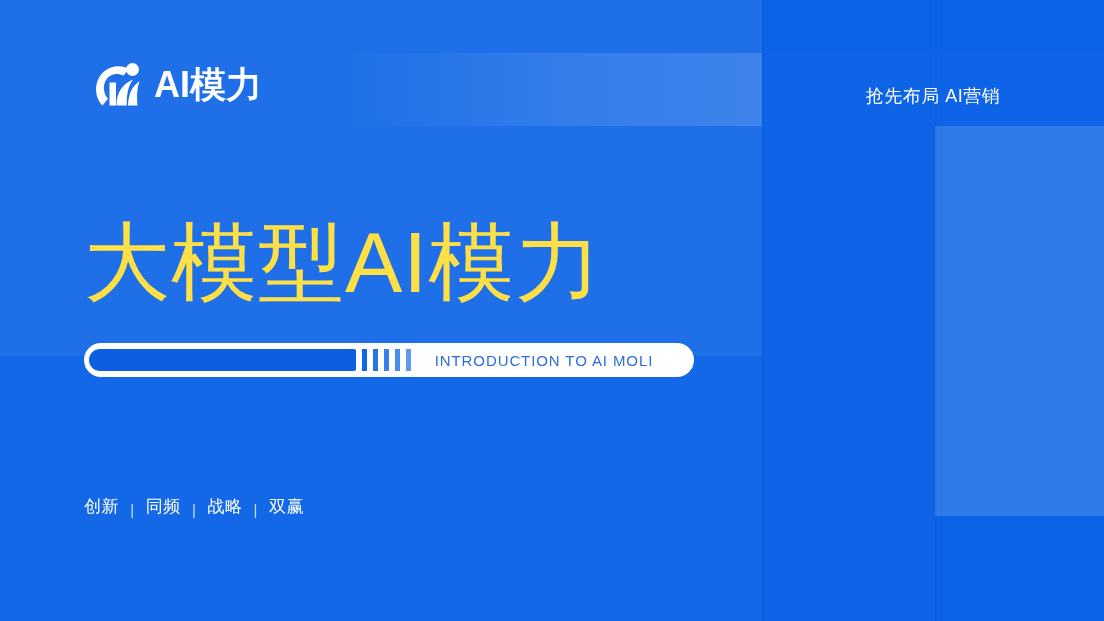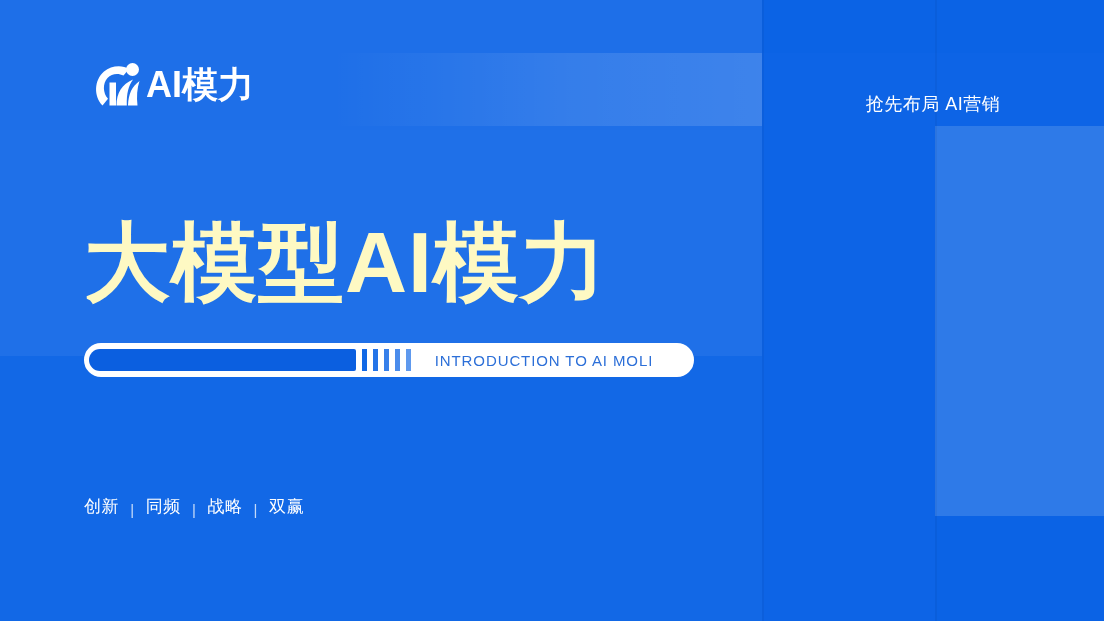--- a/index.html
+++ b/index.html
@@ -70,53 +70,53 @@
     top: 0; width: 2px; height: 621px;
     background: rgba(0,0,0,0.045);
   }
 
   
   .logo {
     position: absolute;
     left: 92px; top: 60px;
     display: flex;
     align-items: center;
-    gap: 2px;
+    gap: 10px;
   }
   .logo-mark { width: 52px; height: 50px; display: block; }
   .logo-word {
     color: #FFFFFF;
     font-size: 36px;
     font-weight: 700;
     letter-spacing: 0px;
     line-height: 1;
     white-space: nowrap;
   }
 
   
   .tagline {
     position: absolute;
-    left: 762px; top: 67px;
+    left: 762px; top: 59px;
     width: 342px; height: 73px;
     display: flex;
     align-items: center;
     justify-content: center;
     color: #FFFFFF;
     font-size: 18px;
     letter-spacing: 0.5px;
     white-space: nowrap;
   }
 
   
   .title {
     position: absolute;
     left: 84px; top: 219px;
-    color: #fef9c3;
+    color: #fde047;
     font-size: 86px;
-    font-weight: 700;
+    font-weight: 400;
     letter-spacing: 1px;
     line-height: 1.0;
     white-space: nowrap;
   }
 
   
   .pill {
     position: absolute;
     left: 84px; top: 343px;
     width: 610px; height: 34px;

